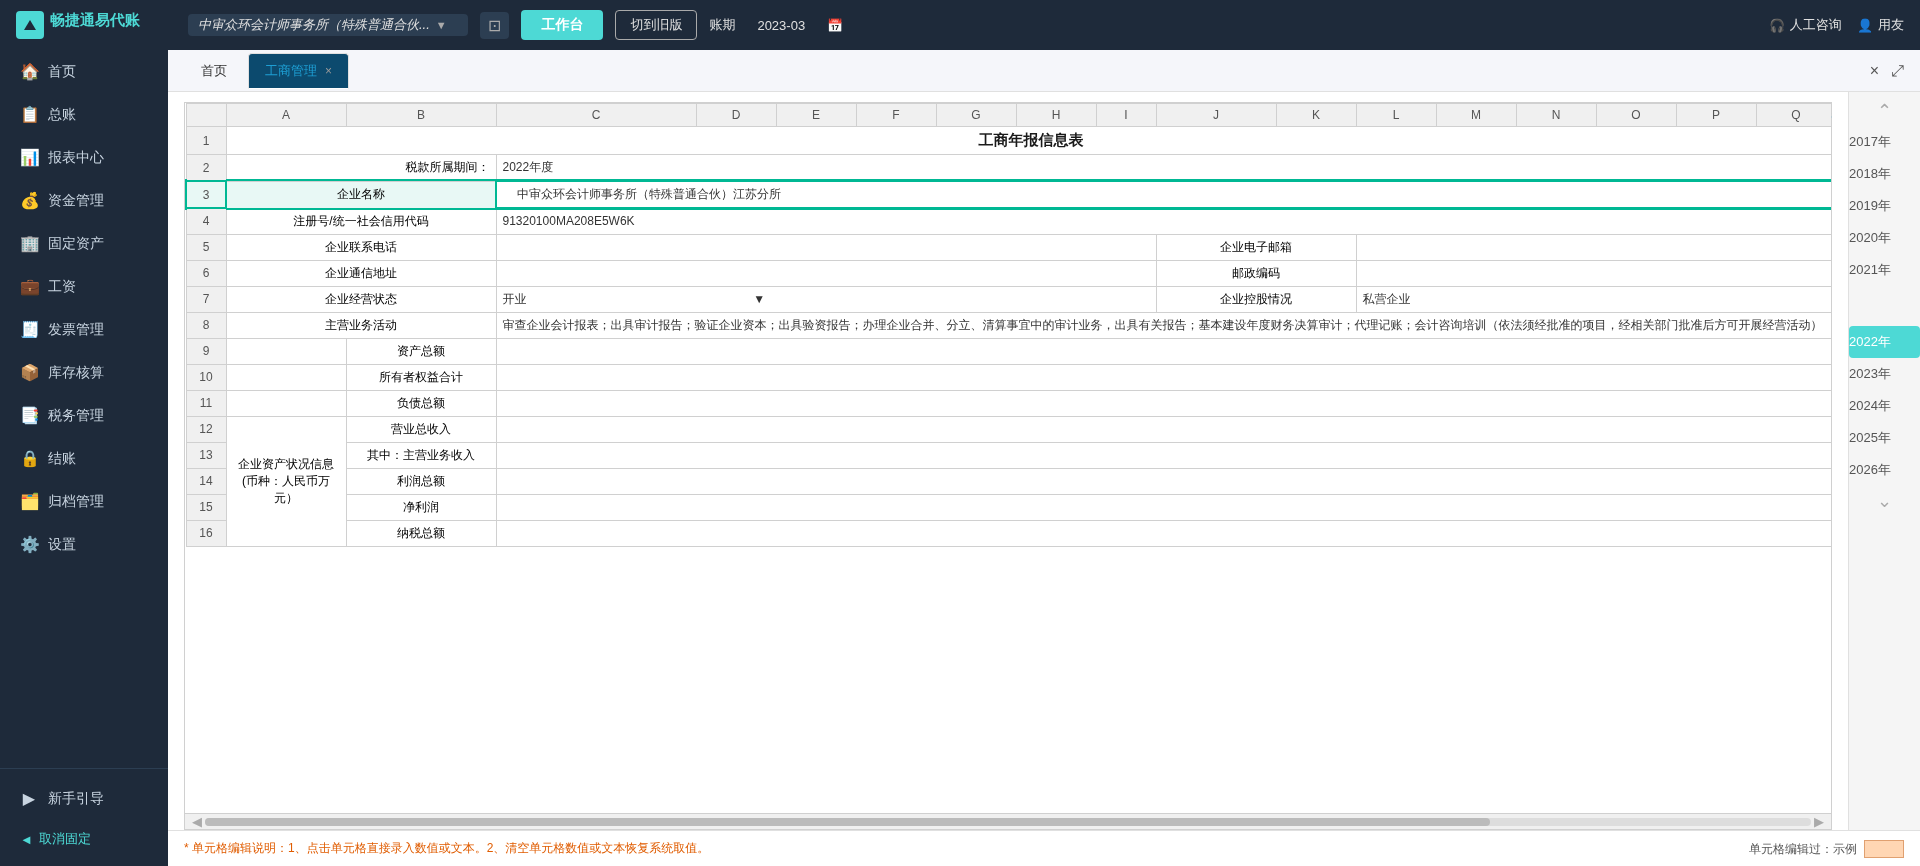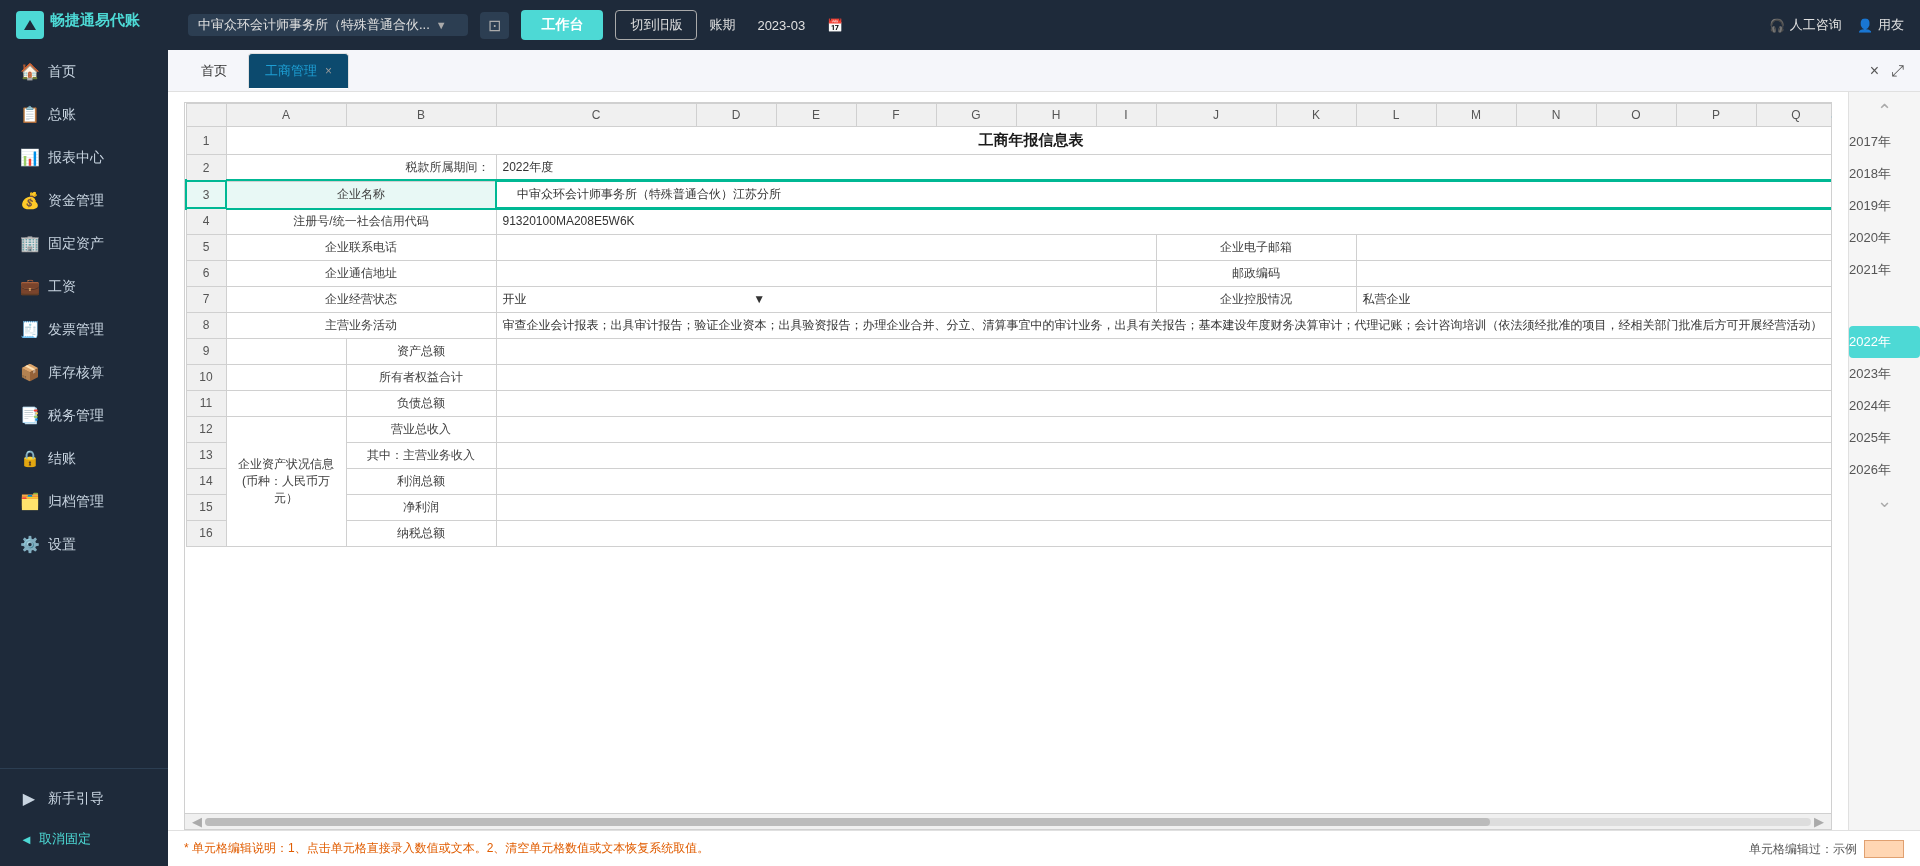--- a/index.html
+++ b/index.html
@@ -7,21 +7,21 @@
 
     
     .top-bar {
       display: flex; align-items: center; height: 50px;
       background: #1e2a3a; color: #fff; padding: 0 16px; gap: 12px;
     }
     .logo { display: flex; gap: 6px; color: #4dd9d5; font-size: 15px; font-weight: bold; min-width: 160px; }
     .logo-icon { width: 28px; height: 28px; background: #4dd9d5; border-radius: 4px; display: flex; align-items: center; justify-content: center; }
     .company-selector {
       display: flex; align-items: center; gap: 6px; background: #2c3e52; border-radius: 4px;
-      padding: 2px 10px; cursor: pointer; color: #e0e0e0; font-size: 13px; min-width: 280px;
+      padding: 2px 10px; cursor: pointer; color: #e0e0e0; font-size: 13px; min-width: 280px; font-style: italic;
     }
     .company-selector .arrow { color: #aaa; font-size: 11px; }
     .copy-btn { background: #2c3e52; border: none; color: #aaa; padding: 4px 8px; border-radius: 4px; cursor: pointer; font-size: 16px; }
     .workbench-btn {
       background: #4dd9d5; color: #fff; border: none; border-radius: 4px;
       padding: 6px 20px; font-size: 14px; cursor: pointer; font-weight: bold;
     }
     .old-version-btn {
       background: transparent; border: 1px solid #aaa; color: #e0e0e0;
       border-radius: 4px; padding: 5px 14px; font-size: 13px; cursor: pointer;
@@ -114,21 +114,21 @@
       color: #555; min-width: 36px; width: 36px; position: sticky; left: 0; z-index: 5;
     }
     .row-header-top {
       background: #f0f0f0; min-width: 36px; width: 36px;
       position: sticky; top: 0; left: 0; z-index: 15;
     }
     .title-cell {
       text-align: center; font-size: 15px; font-weight: bold; color: #1a1a1a;
       background: #fff;
     }
-    .label-cell { text-align: center; color: #404040; }
+    .label-cell { text-align: center; color: #000000; }
     .value-cell { color: #333; }
 
     
     .scroll-bottom {
       height: 16px; background: #f0f0f0; border-top: 1px solid #d0d0d0;
       display: flex; align-items: center; padding: 0 4px;
     }
     .h-scrollbar {
       flex: 1; height: 8px; background: #ddd; border-radius: 4px; cursor: pointer;
       position: relative;

